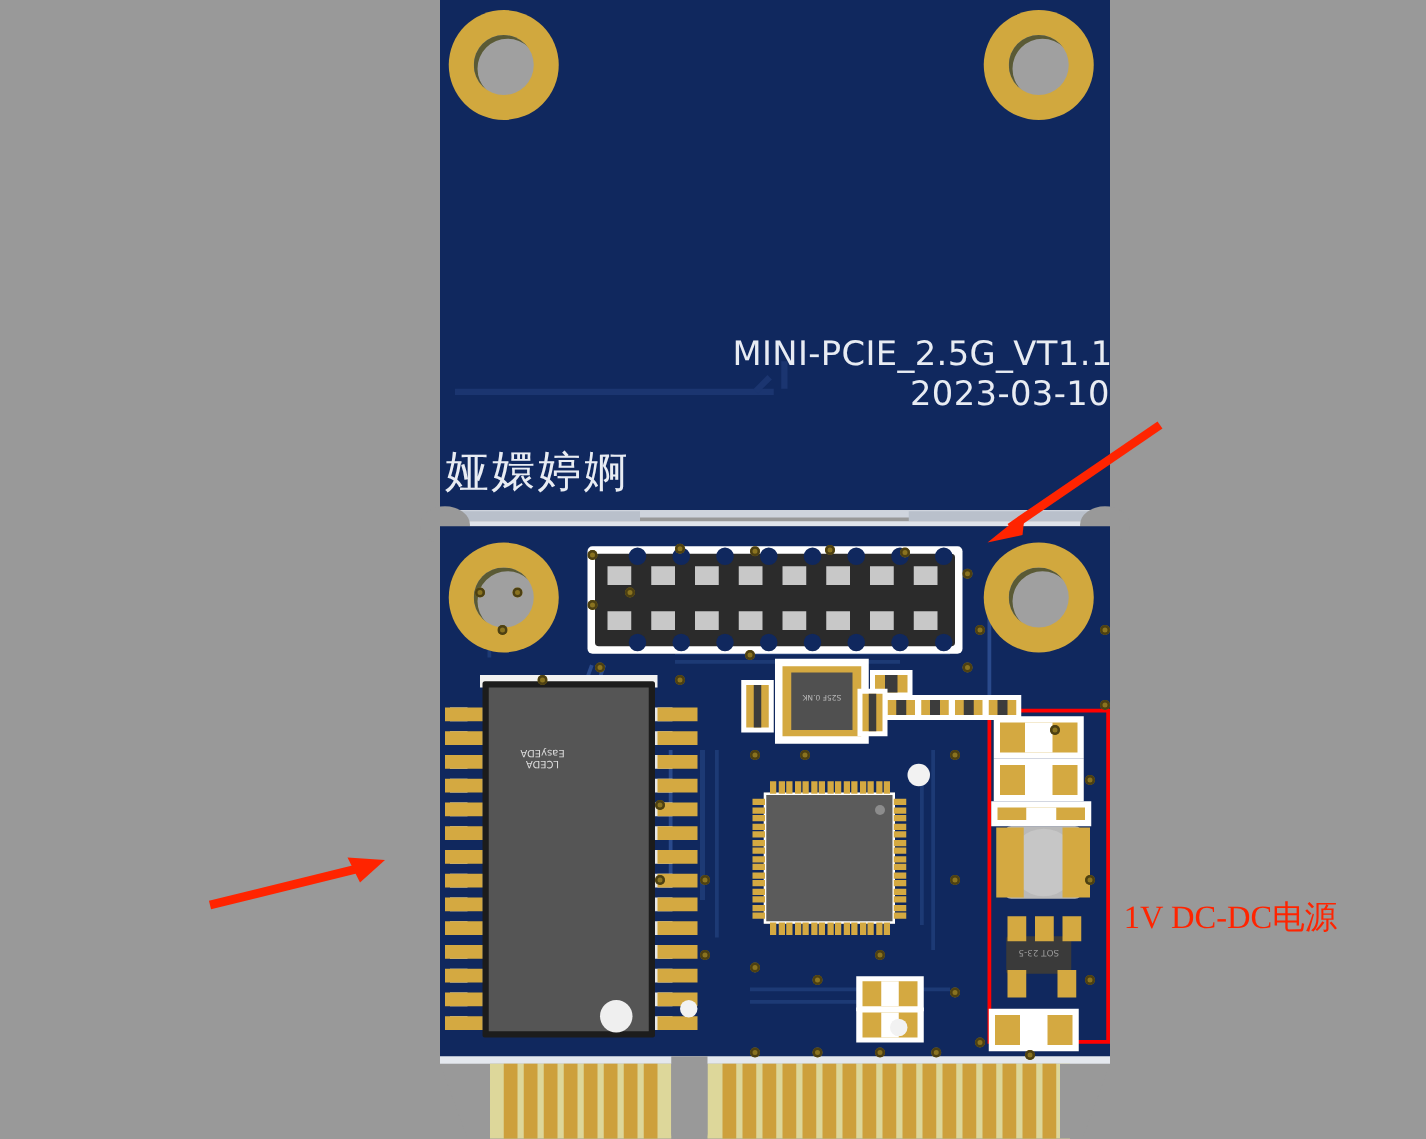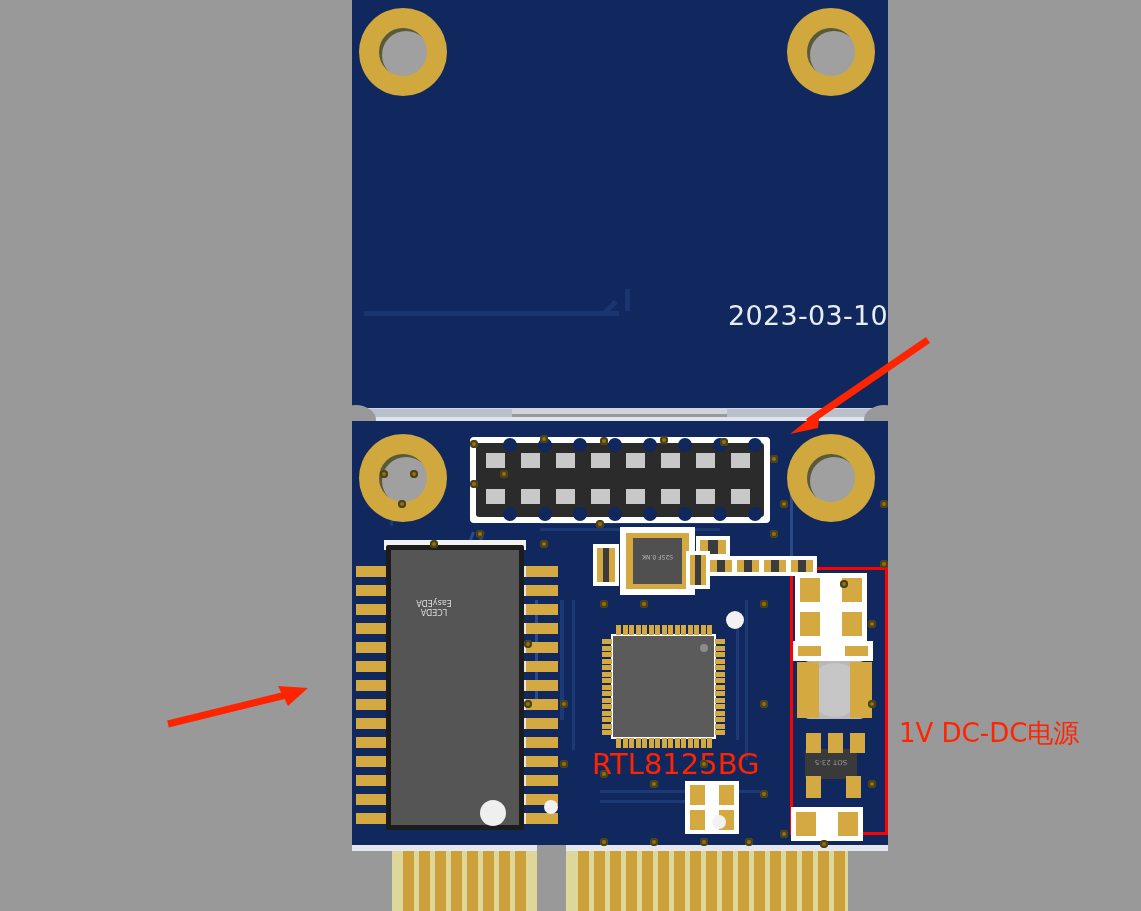--- a/index.html
+++ b/index.html
@@ -85,21 +85,21 @@
      transform:rotate(180deg);}
 
   
   .finger-base{position:absolute;background:#ddd79a;}
   .finger{position:absolute;background:#cda03c;}
   .finger-trap{position:absolute;background:#999999;}
 
   
   .anno{position:absolute;color:#ff2400;white-space:nowrap;font-size:26px;line-height:33px;}
   #anno-header{left:940px;top:307px;}
-  #anno-dcdc{left:899px;top:717px;}
+  #anno-dcdc{left:899px;top:717px;font-family:Liberation Serif, serif;}
   #anno-xfmr{left:86px;top:746px;}
   #anno-rtl{left:592px;top:748px;font-size:29px;}
 
   .arrow{position:absolute;}
 </style>
 </head>
 <body>
 
 <div id="stage">
 
@@ -109,21 +109,23 @@
   <div class="silk-line" style="left:614px;top:300px;width:5px;height:16px;transform:rotate(45deg);transform-origin:top left;"></div>
   <div class="silk-line" style="left:625px;top:289px;width:5px;height:22px;"></div>
 
   <div class="mhole" style="left:359px;top:8px;width:88px;height:88px;">
     <div class="bore" style="left:20px;top:20px;width:48px;height:48px;"></div>
   </div>
   <div class="mhole" style="left:787px;top:8px;width:88px;height:88px;">
     <div class="bore" style="left:20px;top:20px;width:48px;height:48px;"></div>
   </div>
 
+  <div class="silktxt" id="silk-title">MINI-PCIE_2.5G_VT1.1</div>
   <div class="silktxt" id="silk-date">2023-03-10</div>
+  <div class="silktxt" id="silk-cn">娅嬛婷婀</div>
 
   <div class="pcb-edge" style="left:352px;top:408px;width:536px;height:6px;"></div>
   <div class="pcb-edge" style="left:352px;top:409px;width:160px;height:8px;background:#b9c0cb;"></div>
   <div class="pcb-edge" style="left:727px;top:409px;width:160px;height:8px;background:#b9c0cb;"></div>
   <div class="pcb-edge" style="left:352px;top:417px;width:536px;height:4px;background:#dfe3ea;"></div>
 
   <div class="notch" style="left:336px;top:405px;width:40px;height:30px;"></div>
   <div class="notch" style="left:864px;top:405px;width:40px;height:30px;"></div>
 
   <div class="pcb" id="pcb-bottom"></div>
@@ -235,21 +237,20 @@
       <div class="finger" style="left: 219.5px; top: 0px; width: 11px; height: 60px; position: absolute;"></div>
       <div class="finger" style="left: 235.5px; top: 0px; width: 11px; height: 60px; position: absolute;"></div>
       <div class="finger" style="left: 251.5px; top: 0px; width: 11px; height: 60px; position: absolute;"></div>
       <div class="finger" style="left: 267.5px; top: 0px; width: 11px; height: 60px; position: absolute;"></div>
     </div>
   <div class="finger-trap" style="left:352px;top:851px;width:40px;height:60px;clip-path:polygon(0 0,100% 0,100% 100%,55% 100%);"></div>
   <div class="finger-trap" style="left:848px;top:851px;width:40px;height:60px;clip-path:polygon(0 0,100% 0,45% 100%,0 100%);"></div>
   <div style="position:absolute;left:537px;top:845px;width:29px;height:66px;background:#999999;border-radius:0 0 4px 4px;"></div>
 
   <div class="anno" id="anno-dcdc">1V DC-DC电源</div>
-  <div class="anno" id="anno-rtl">RTL8125BG</div>
 
   <svg class="arrow" style="left:780px;top:330px;width:170px;height:110px;" viewBox="0 0 170 110">
     <path d="M148 10 L28 92" stroke="#ff2400" stroke-width="7" fill="none"></path>
     <path d="M10 104 L40 80 L38 98 Z" fill="#ff2400"></path>
   </svg>
 
   <svg class="arrow" style="left:160px;top:672px;width:170px;height:60px;" viewBox="0 0 170 60">
     <path d="M8 52 L130 22" stroke="#ff2400" stroke-width="7" fill="none"></path>
     <path d="M148 16 L118 14 L128 34 Z" fill="#ff2400"></path>
   </svg>

